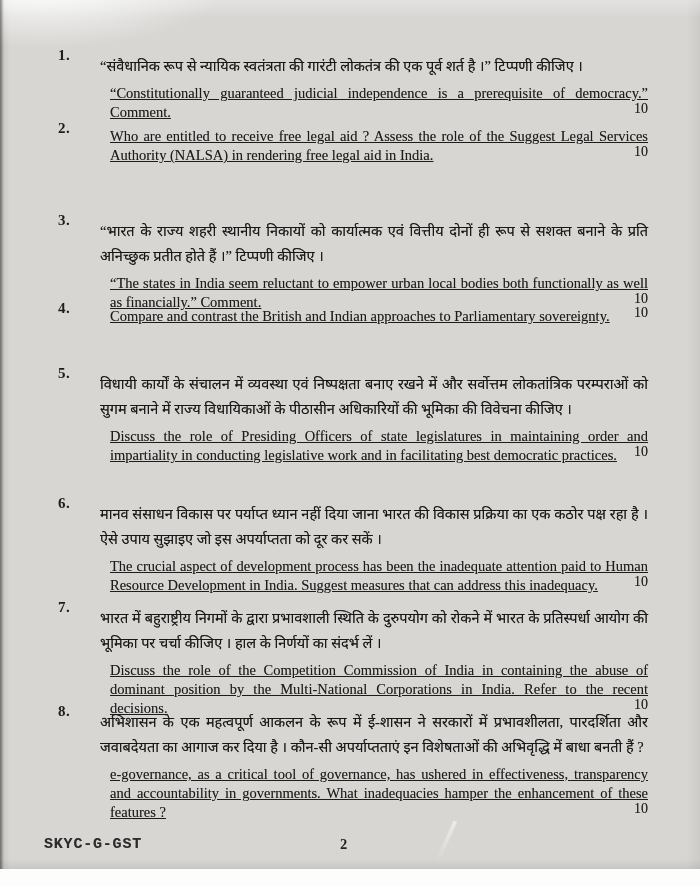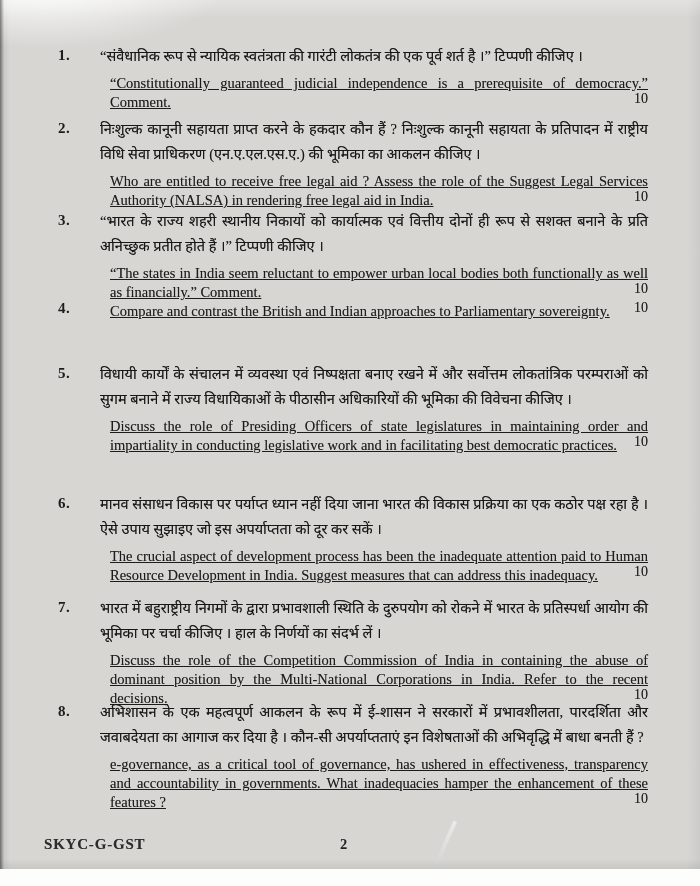--- a/index.html
+++ b/index.html
@@ -45,21 +45,21 @@
     right: 52px;
   }
   .qnum {
     position: absolute;
     left: 0;
     top: 3px;
     font-weight: bold;
     font-size: 15px;
     letter-spacing: 0.5px;
   }
-  .qtext { margin-left: 42px; }
+  .qtext { margin-left: 42px; margin-top: 10px; }
   .hindi {
     margin: 0;
     font-size: 14.5px;
     line-height: 25px;
     text-align: justify;
     color: #171717;
     text-shadow: 0 0 0.5px rgba(20,20,20,0.45);
   }
   .english {
     position: relative;
@@ -75,21 +75,21 @@
     position: absolute;
     right: 0;
     bottom: 4px;
     font-size: 14px;
     background: transparent;
   }
   .footer-code {
     position: absolute;
     left: 44px;
     top: 836px;
-    font-family: Liberation Serif, serif;
+    font-family: Liberation Mono, monospace;
     font-weight: bold;
     font-size: 15px;
     letter-spacing: 0.8px;
     color: #2c2c2c;
     text-shadow: 0 0 0.5px rgba(20,20,20,0.4);
   }
   .page-number {
     position: absolute;
     left: 340px;
     top: 836px;
@@ -114,21 +114,20 @@
     <span class="qnum">1.</span>
     <div class="qtext">
       <p class="hindi">“संवैधानिक रूप से न्यायिक स्वतंत्रता की गारंटी लोकतंत्र की एक पूर्व शर्त है ।” टिप्पणी कीजिए ।</p>
       <p class="english"><span>“Constitutionally guaranteed judicial independence is a prerequisite of democracy.” Comment.</span><span class="marks">10</span></p>
     </div>
   </div>
 
   <div class="question" style="top:117px">
     <span class="qnum">2.</span>
     <div class="qtext">
-      <p class="hindi">निःशुल्क कानूनी सहायता प्राप्त करने के हकदार कौन हैं ? निःशुल्क कानूनी सहायता के प्रतिपादन में राष्ट्रीय विधि सेवा प्राधिकरण (एन.ए.एल.एस.ए.) की भूमिका का आकलन कीजिए ।</p>
       <p class="english"><span>Who are entitled to receive free legal aid ? Assess the role of the Suggest Legal Services Authority (NALSA) in rendering free legal aid in India.</span><span class="marks">10</span></p>
     </div>
   </div>
 
   <div class="question" style="top:209px">
     <span class="qnum">3.</span>
     <div class="qtext">
       <p class="hindi">“भारत के राज्य शहरी स्थानीय निकायों को कार्यात्मक एवं वित्तीय दोनों ही रूप से सशक्त बनाने के प्रति अनिच्छुक प्रतीत होते हैं ।” टिप्पणी कीजिए ।</p>
       <p class="english"><span>“The states in India seem reluctant to empower urban local bodies both functionally as well as financially.” Comment.</span><span class="marks">10</span></p>
     </div>

